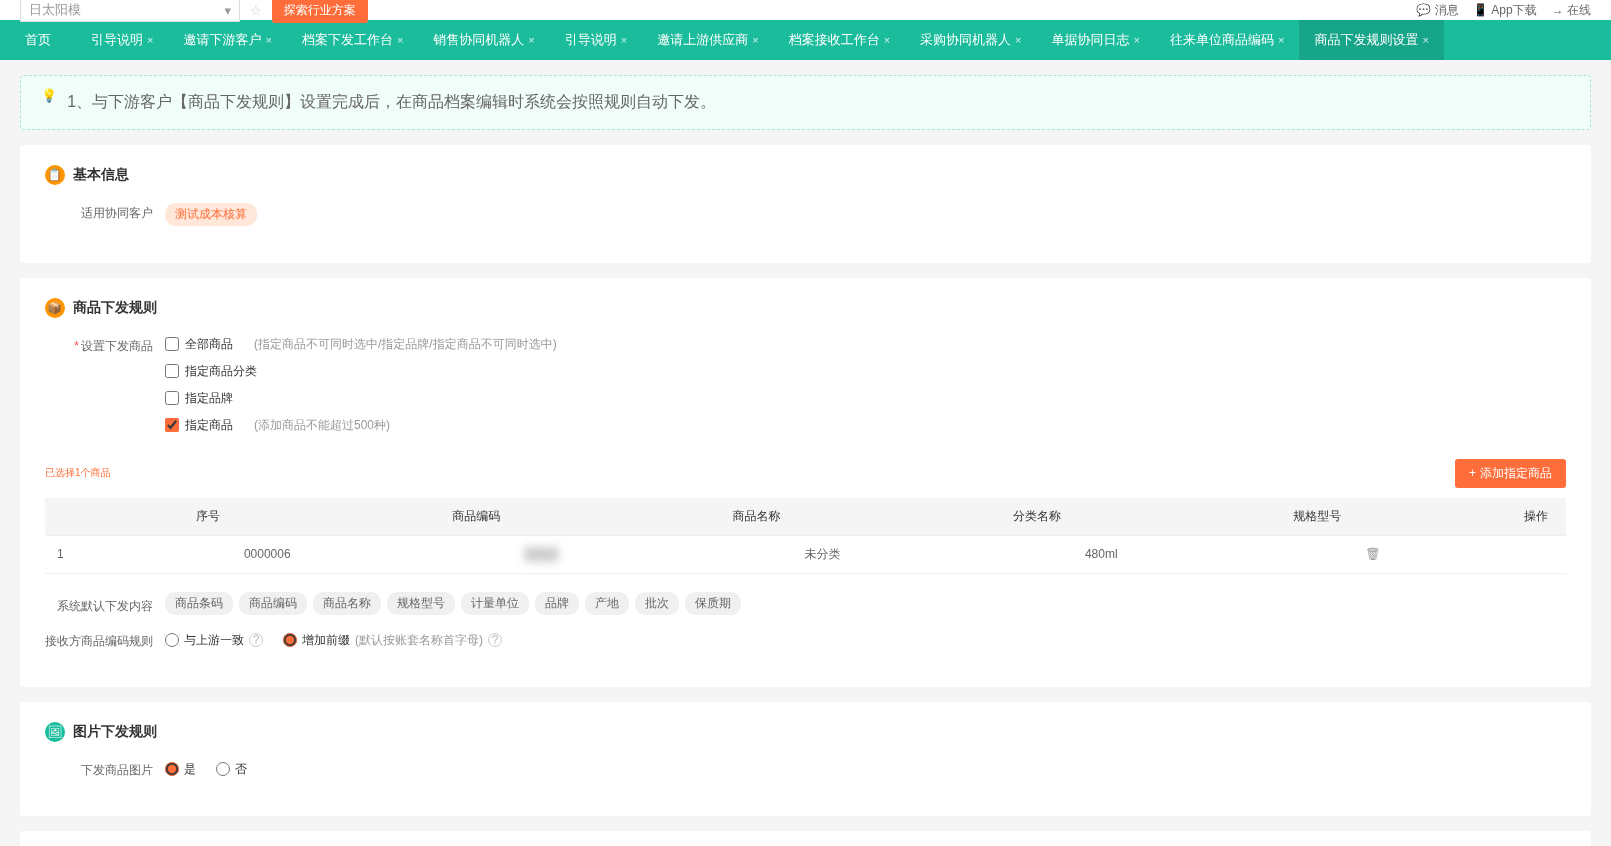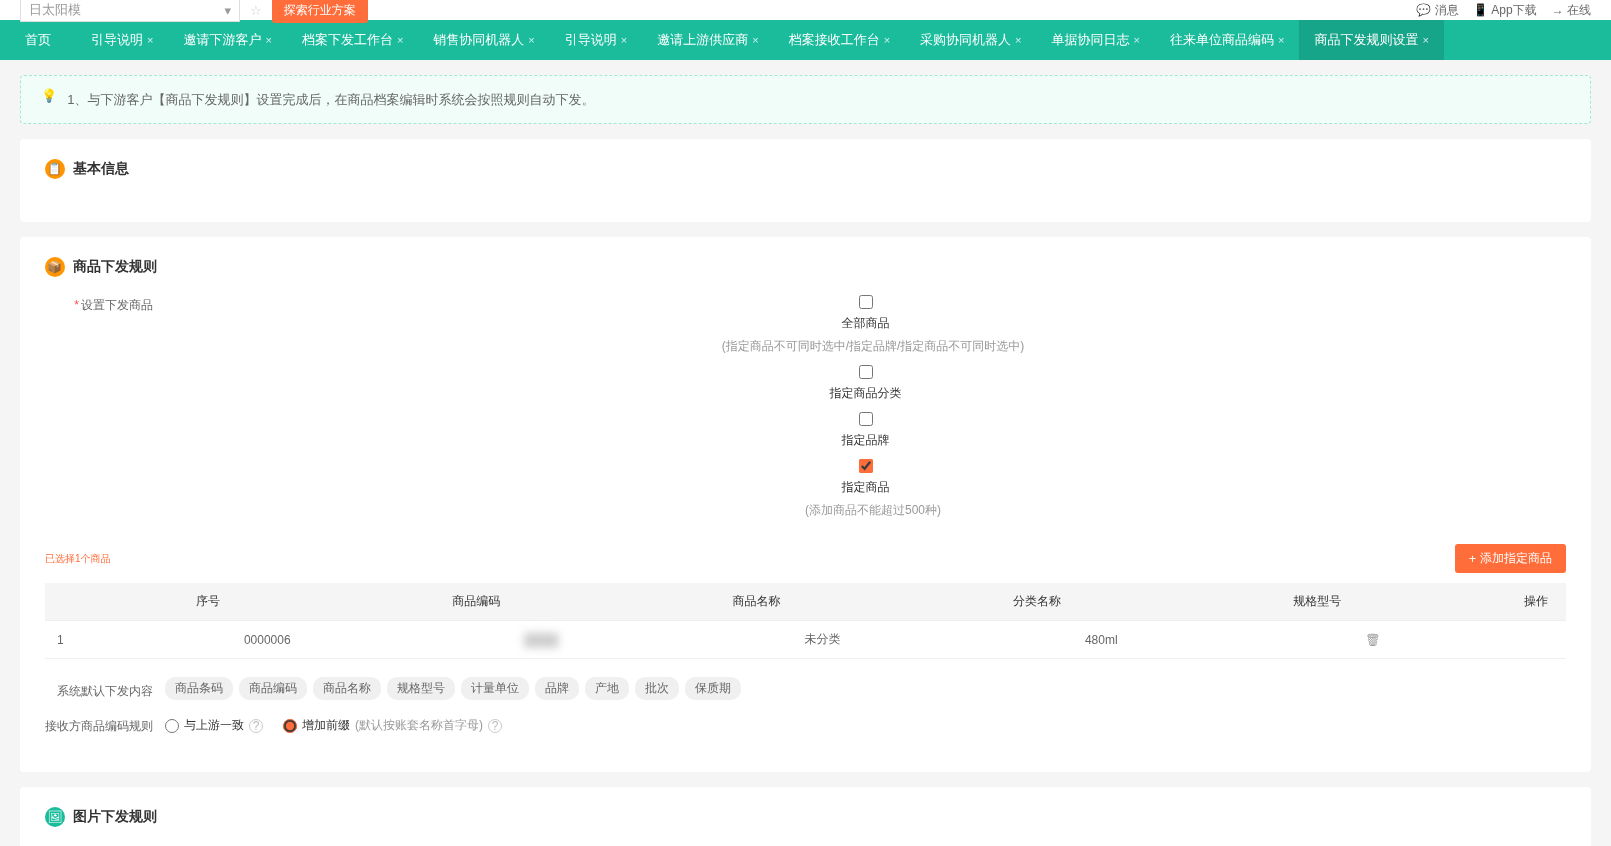--- a/index.html
+++ b/index.html
@@ -15,38 +15,38 @@
 .nav-bar { background: #1abc9c; height: 40px; display: flex; align-items: center; overflow: hidden; }
 .nav-item { padding: 0 15px; color: #fff; height: 40px; display: flex; align-items: center; font-size: 13px; cursor: pointer; white-space: nowrap; gap: 4px; }
 .nav-item.home { padding: 0 25px; }
 .nav-item.active { background: #17a589; }
 .nav-close { font-size: 11px; opacity: 0.8; }
 
 .content { padding: 15px 20px; }
 
 .info-box { background: #f0fdf9; border: 1px dashed #a8e6d4; border-radius: 4px; padding: 12px 20px; display: flex; gap: 10px; }
 .bulb-icon { color: #f5a623; }
-.info-text { color: #666; line-height: 1.8; font-size: 13px; }
+.info-text { color: #666; line-height: 1.8; font-size: 16px; }
 
 .card { background: #fff; border-radius: 4px; margin-top: 15px; padding: 20px 25px 25px; }
 .card-header { display: flex; align-items: center; gap: 8px; margin-bottom: 18px; }
 .card-icon { width: 20px; height: 20px; border-radius: 50%; display: flex; align-items: center; justify-content: center; color: #fff; font-size: 12px; }
 .icon-orange { background: #ff9500; }
 .icon-teal { background: #1abc9c; }
 .card-title { font-size: 14px; font-weight: bold; }
 
 .form-row { display: flex; align-items: flex-start; margin-bottom: 12px; }
 .form-label { width: 120px; text-align: right; padding-right: 12px; color: #666; font-size: 12px; padding-top: 2px; flex-shrink: 0; }
 .form-label .req { color: #ff4d4f; margin-right: 2px; }
 .form-content { flex: 1; }
 
 .tag { background: #ffe8d9; color: #ff6d3a; padding: 3px 10px; border-radius: 10px; font-size: 12px; display: inline-block; }
 .tag-gray { background: #f0f0f0; color: #666; padding: 3px 10px; border-radius: 10px; font-size: 12px; display: inline-block; margin-right: 6px; margin-bottom: 4px; }
 
-.checkbox-row { display: flex; align-items: center; gap: 6px; margin-bottom: 10px; font-size: 12px; flex-direction: column; }
+.checkbox-row { display: flex; align-items: center; gap: 6px; margin-bottom: 10px; font-size: 12px; }
 .checkbox-row .hint { color: #999; margin-left: 15px; }
 input[type="checkbox"], input[type="radio"] { width: 14px; height: 14px; cursor: pointer; }
 input[type="checkbox"] { accent-color: #ff6d3a; }
 input[type="radio"] { accent-color: #ff6d3a; }
 
 .selected-bar { display: flex; justify-content: space-between; align-items: center; margin: 15px 0 10px; }
 .selected-text { color: #ff6d3a; font-size: 10px; }
 .add-btn { background: #ff6d3a; color: #fff; padding: 6px 14px; border-radius: 3px; font-size: 12px; cursor: pointer; display: flex; align-items: center; gap: 4px; }
 
 .data-table { width: 100%; border-collapse: collapse; font-size: 12px; }
@@ -102,20 +102,26 @@
     <span class="bulb-icon">💡</span>
     <div class="info-text">
       <div>1、与下游客户【商品下发规则】设置完成后，在商品档案编辑时系统会按照规则自动下发。</div>
     </div>
   </div>
 
   <div class="card">
     <div class="card-header">
       <div class="card-icon icon-orange">📋</div>
       <div class="card-title">基本信息</div>
+    </div>
+    <div class="form-row">
+      <div class="form-label">适用协同客户</div>
+      <div class="form-content">
+        <span class="tag">测试成本核算</span>
+      </div>
     </div>
   </div>
 
   <div class="card">
     <div class="card-header">
       <div class="card-icon icon-orange">📦</div>
       <div class="card-title">商品下发规则</div>
     </div>
 
     <div class="form-row">

